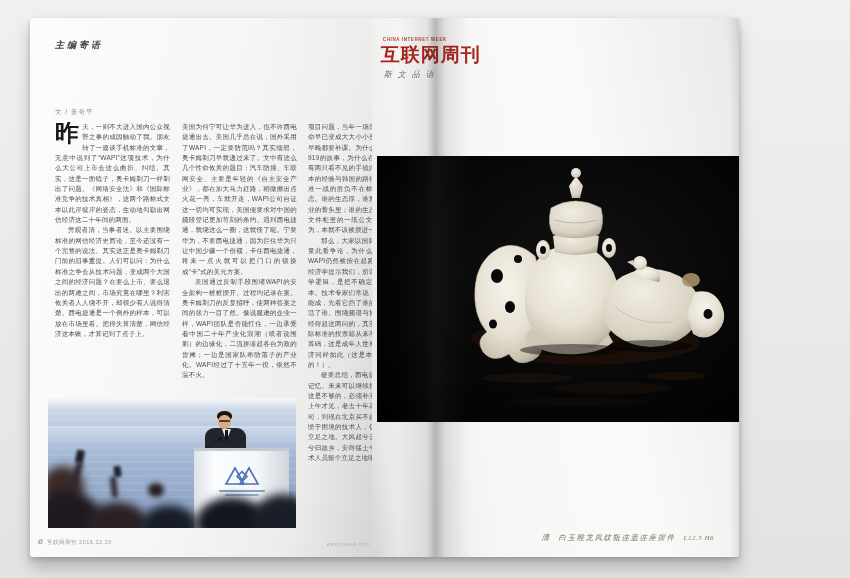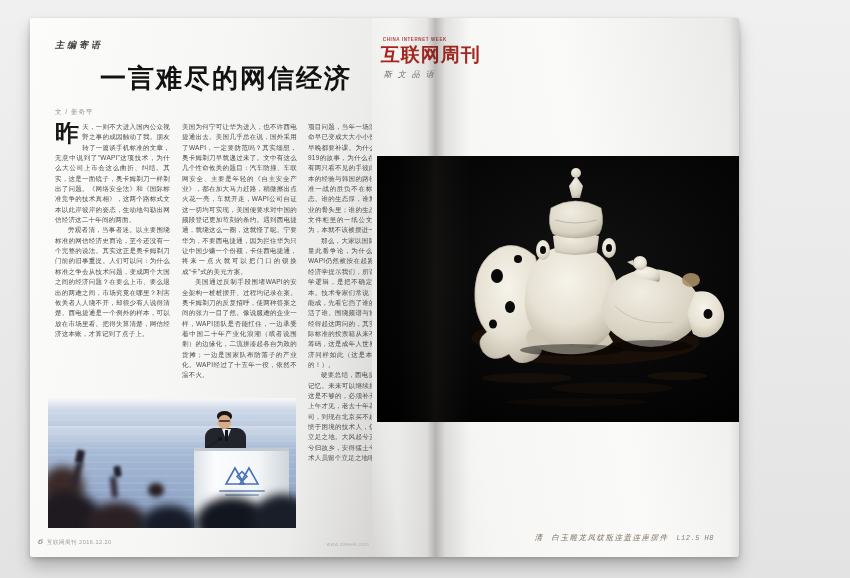--- a/index.html
+++ b/index.html
@@ -81,35 +81,34 @@
   .ph2{left:66px;top:68px;width:7px;height:11px;transform:rotate(-8deg);background:#1f2230;}
   .ar2{left:63px;top:78px;width:6px;height:22px;transform:rotate(-6deg);}
   .ha3{left:100px;top:85px;width:16px;height:14px;border-radius:50%;filter:blur(2.5px);background:#281f22;}
   
   .mini-red{position:absolute;left:11px;top:19px;font-size:4.5px;color:#b5443c;letter-spacing:.6px;font-weight:700;}
   .logo-cn{position:absolute;left:9px;top:24px;font-size:19px;font-weight:800;color:#a8241c;letter-spacing:1px;}
   .sub-callig{position:absolute;left:12px;top:51px;font-family:"DejaVu Serif",serif;font-style:italic;
     font-size:8px;color:#6c6c6c;letter-spacing:6px;}
   .photo-right{position:absolute;left:5px;top:138px;width:406px;height:266px;overflow:hidden;
     background:radial-gradient(ellipse at 50% 42%,#121212 0%,#070707 55%,#000 100%);}
-  .caption{position:absolute;right:25px;top:515px;font-family:Liberation Mono, monospace;font-style:italic;
+  .caption{position:absolute;right:25px;top:515px;font-family:Liberation Serif, serif;font-style:italic;
     font-size:7.5px;color:#7d705f;letter-spacing:1.5px;white-space:nowrap;}
   .caption .dyn{margin-right:8px;}
   .caption .dims{font-size:7px;color:#8d8174;margin-left:8px;letter-spacing:.5px;}
   .edge-r{position:absolute;right:0;top:0;width:10px;height:100%;
     background:linear-gradient(90deg,rgba(0,0,0,0),rgba(0,0,0,.07));pointer-events:none;}
 </style>
 </head>
 <body>
 
 <div class="spread">
 
   <div class="page page-left">
     <div class="kicker">主编寄语</div>
-    <div class="title">一言难尽的网信经济</div>
     <div class="byline">文 / 姜奇平</div>
 
     <div class="col col1">
       <p class="first">
         <span class="dropcap">昨</span><span>天，一则不大进入国内公众视野之事的成因触动了我。朋友转了一篇谈手机标准的文章，无意中说到了“WAPI”这项技术，为什么大公司上市会这么曲折、纠结。其实，这是一面镜子，奥卡姆剃刀一样剃出了问题。《网络安全法》和《国际标准竞争的技术真相》，这两个路标式文本以此岸彼岸的姿态，生动地勾勒出网信经济这二十年间的两面。</span>
       </p>
       <p><span>旁观者清，当事者迷。以主要围绕标准的网信经济史而论，至今还没有一个完整的说法。其实这正是奥卡姆剃刀门前的旧事重提。人们可以问：为什么标准之争会从技术问题，变成两个大国之间的经济问题？在要么上市、要么退出的两难之间，市场究竟在哪里？利害攸关者人人绕不开，却很少有人说得清楚。西电捷通是一个例外的样本，可以放在市场里看。把得失算清楚，网信经济这本账，才算记到了点子上。</span></p>
     </div>
 
     <div class="col col2">

